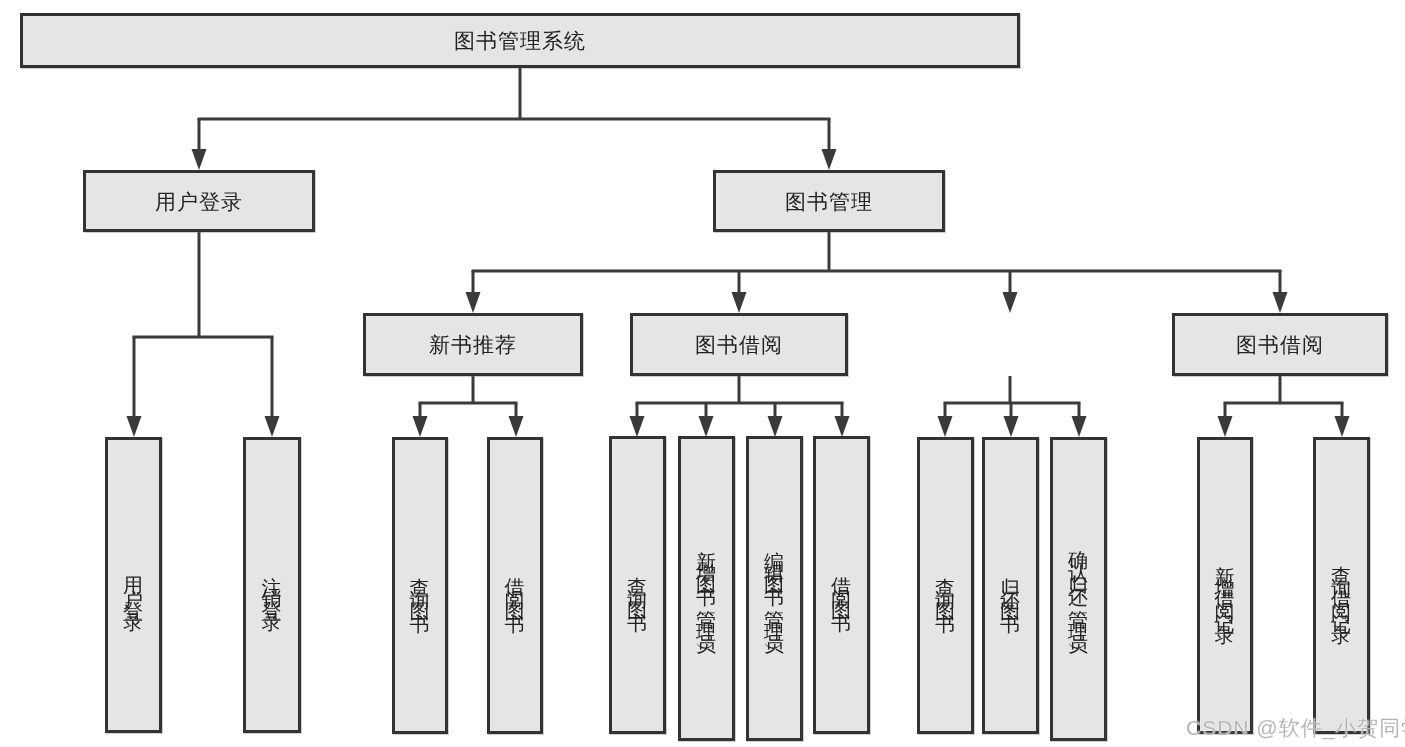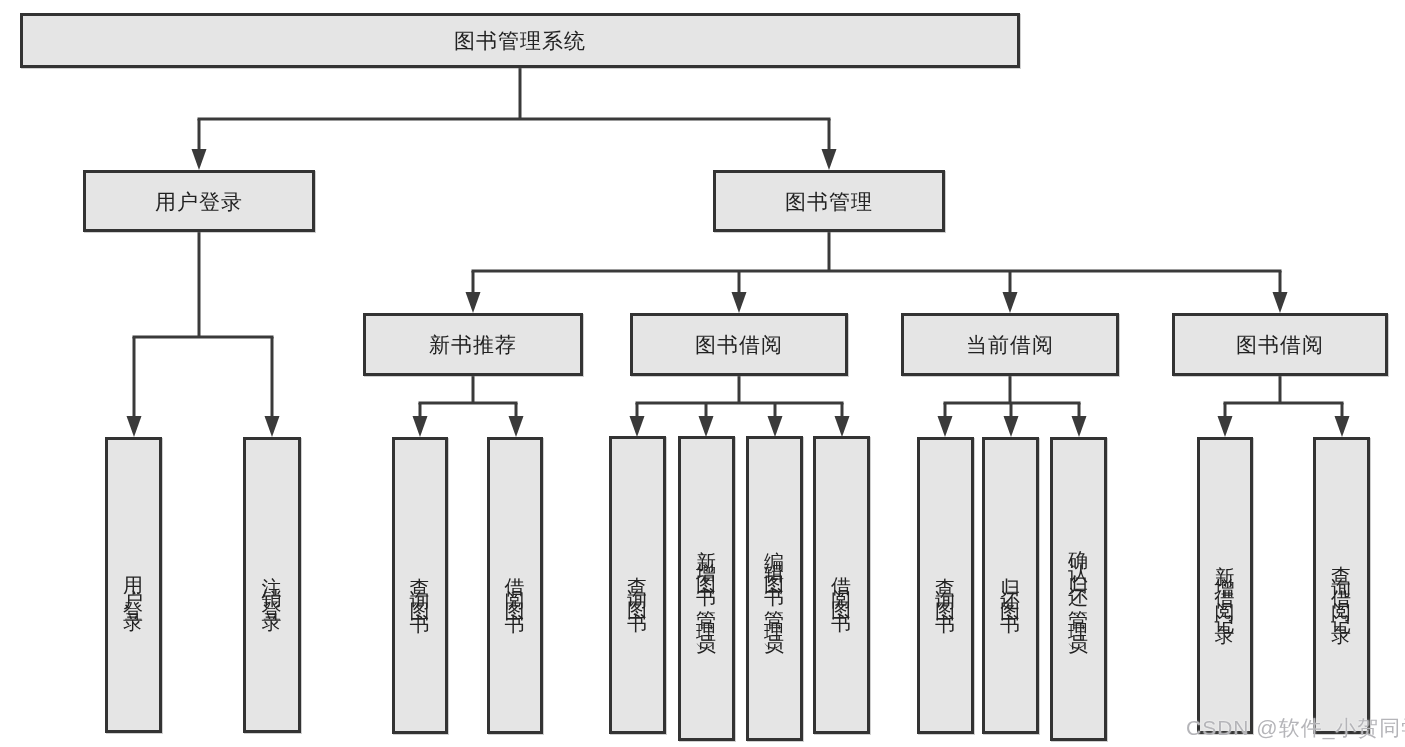--- a/index.html
+++ b/index.html
@@ -113,23 +113,20 @@
   <div class="node hnode" style="left:713px;top:170px;width:232px;height:62px">
     <span>图书管理</span>
   </div>
 
   <div class="node hnode" style="left:363px;top:313px;width:220px;height:63px">
     <span>新书推荐</span>
   </div>
   <div class="node hnode" style="left:630px;top:313px;width:218px;height:63px">
     <span>图书借阅</span>
   </div>
-  <div class="node hnode" style="left:901px;top:313px;width:218px;height:63px">
-    <span>当前借阅</span>
-  </div>
   <div class="node hnode" style="left:1172px;top:313px;width:216px;height:63px">
     <span>图书借阅</span>
   </div>
 
   <div class="node vnode" style="left:105px;top:437px;width:57px;height:296px">
     <span>用户登录</span>
   </div>
   <div class="node vnode" style="left:243px;top:437px;width:58px;height:296px">
     <span>注销登录</span>
   </div>

